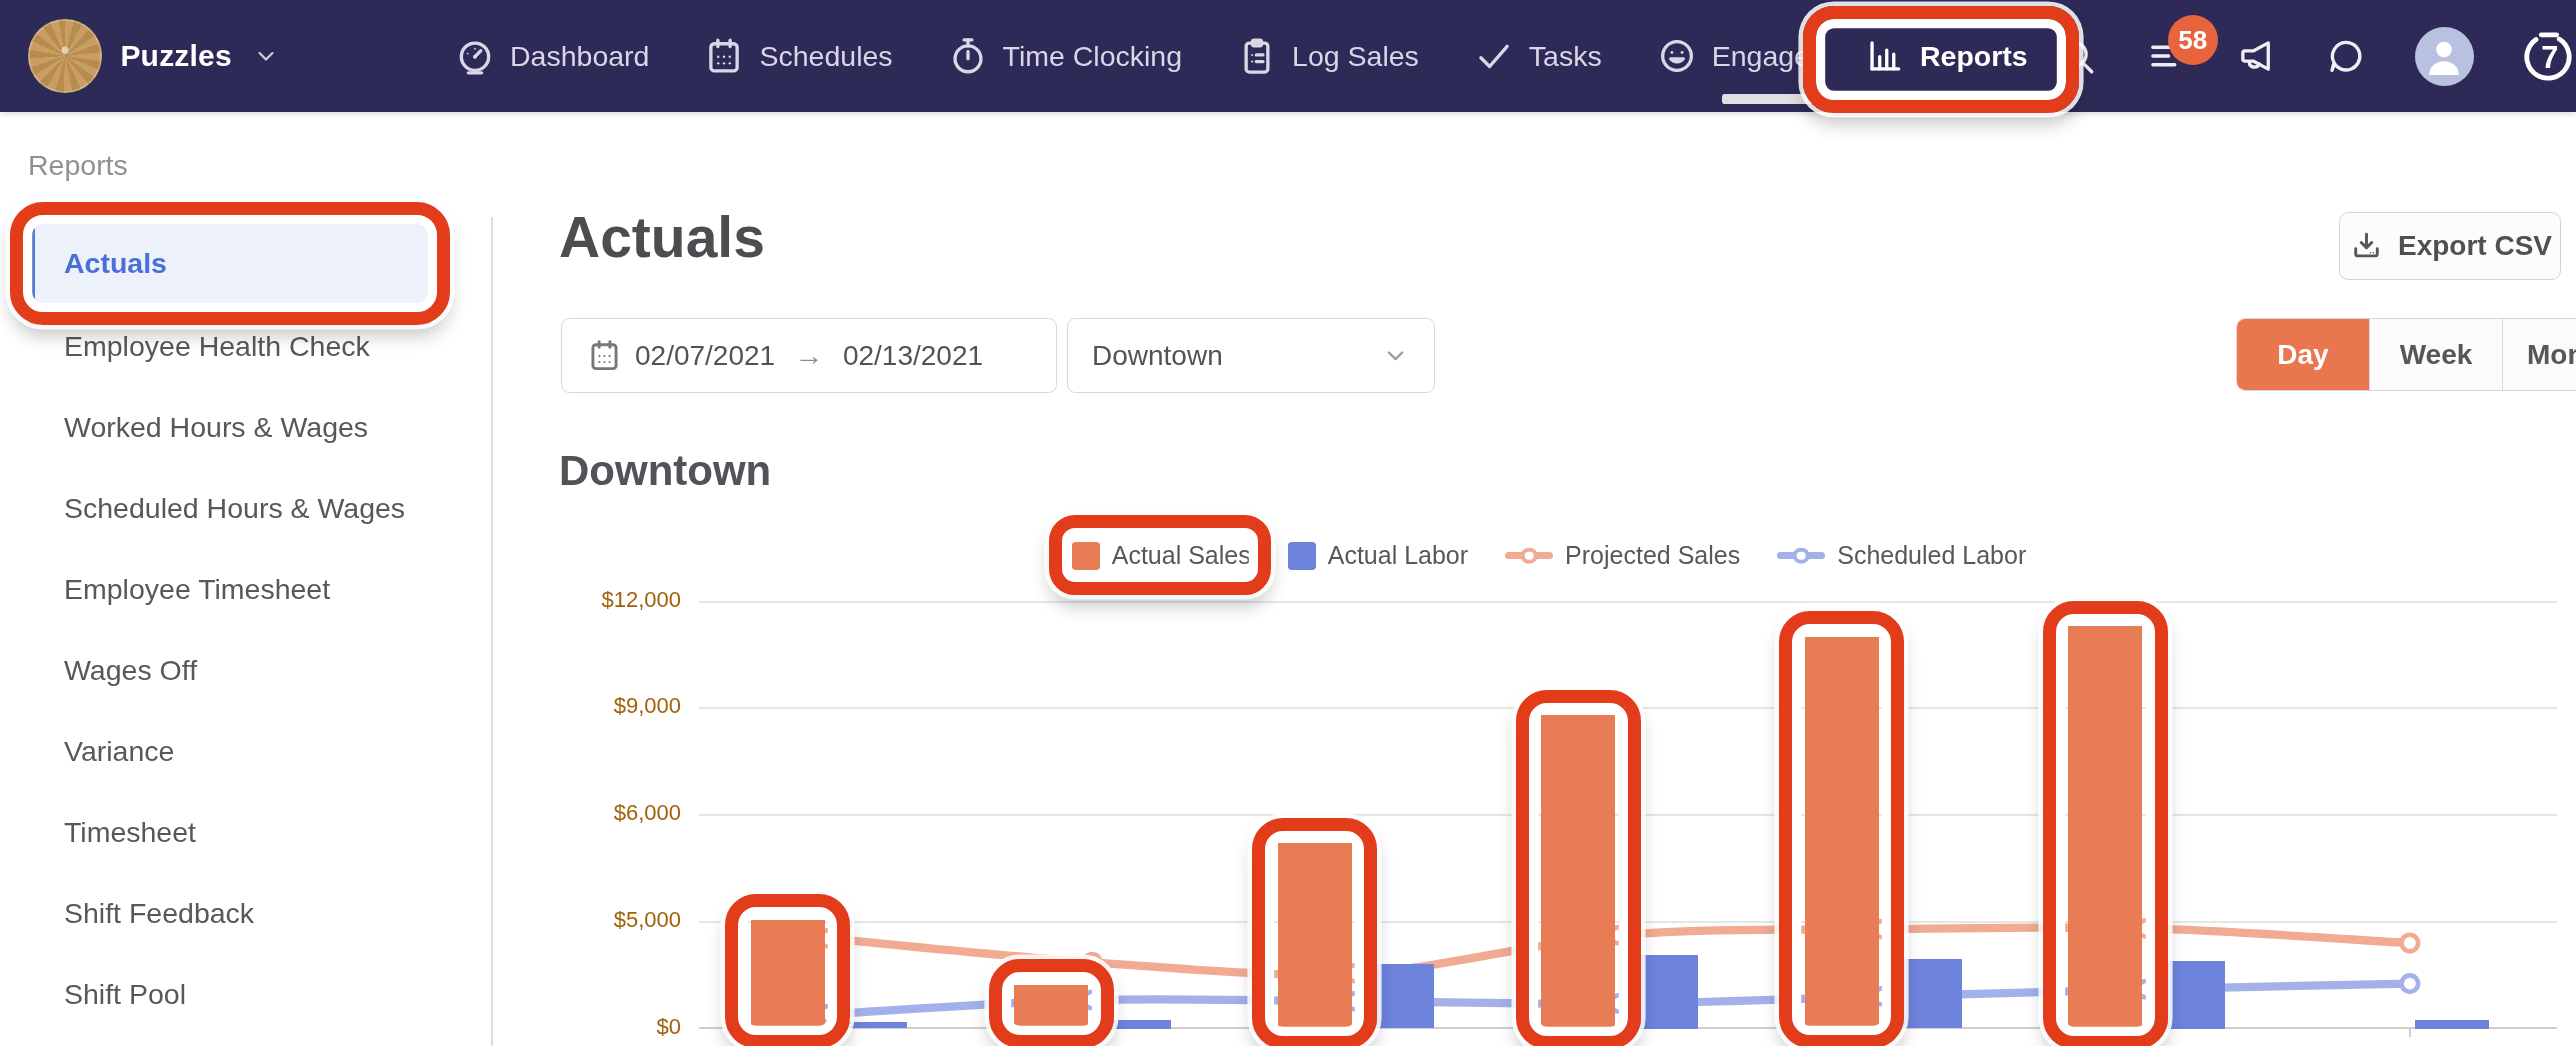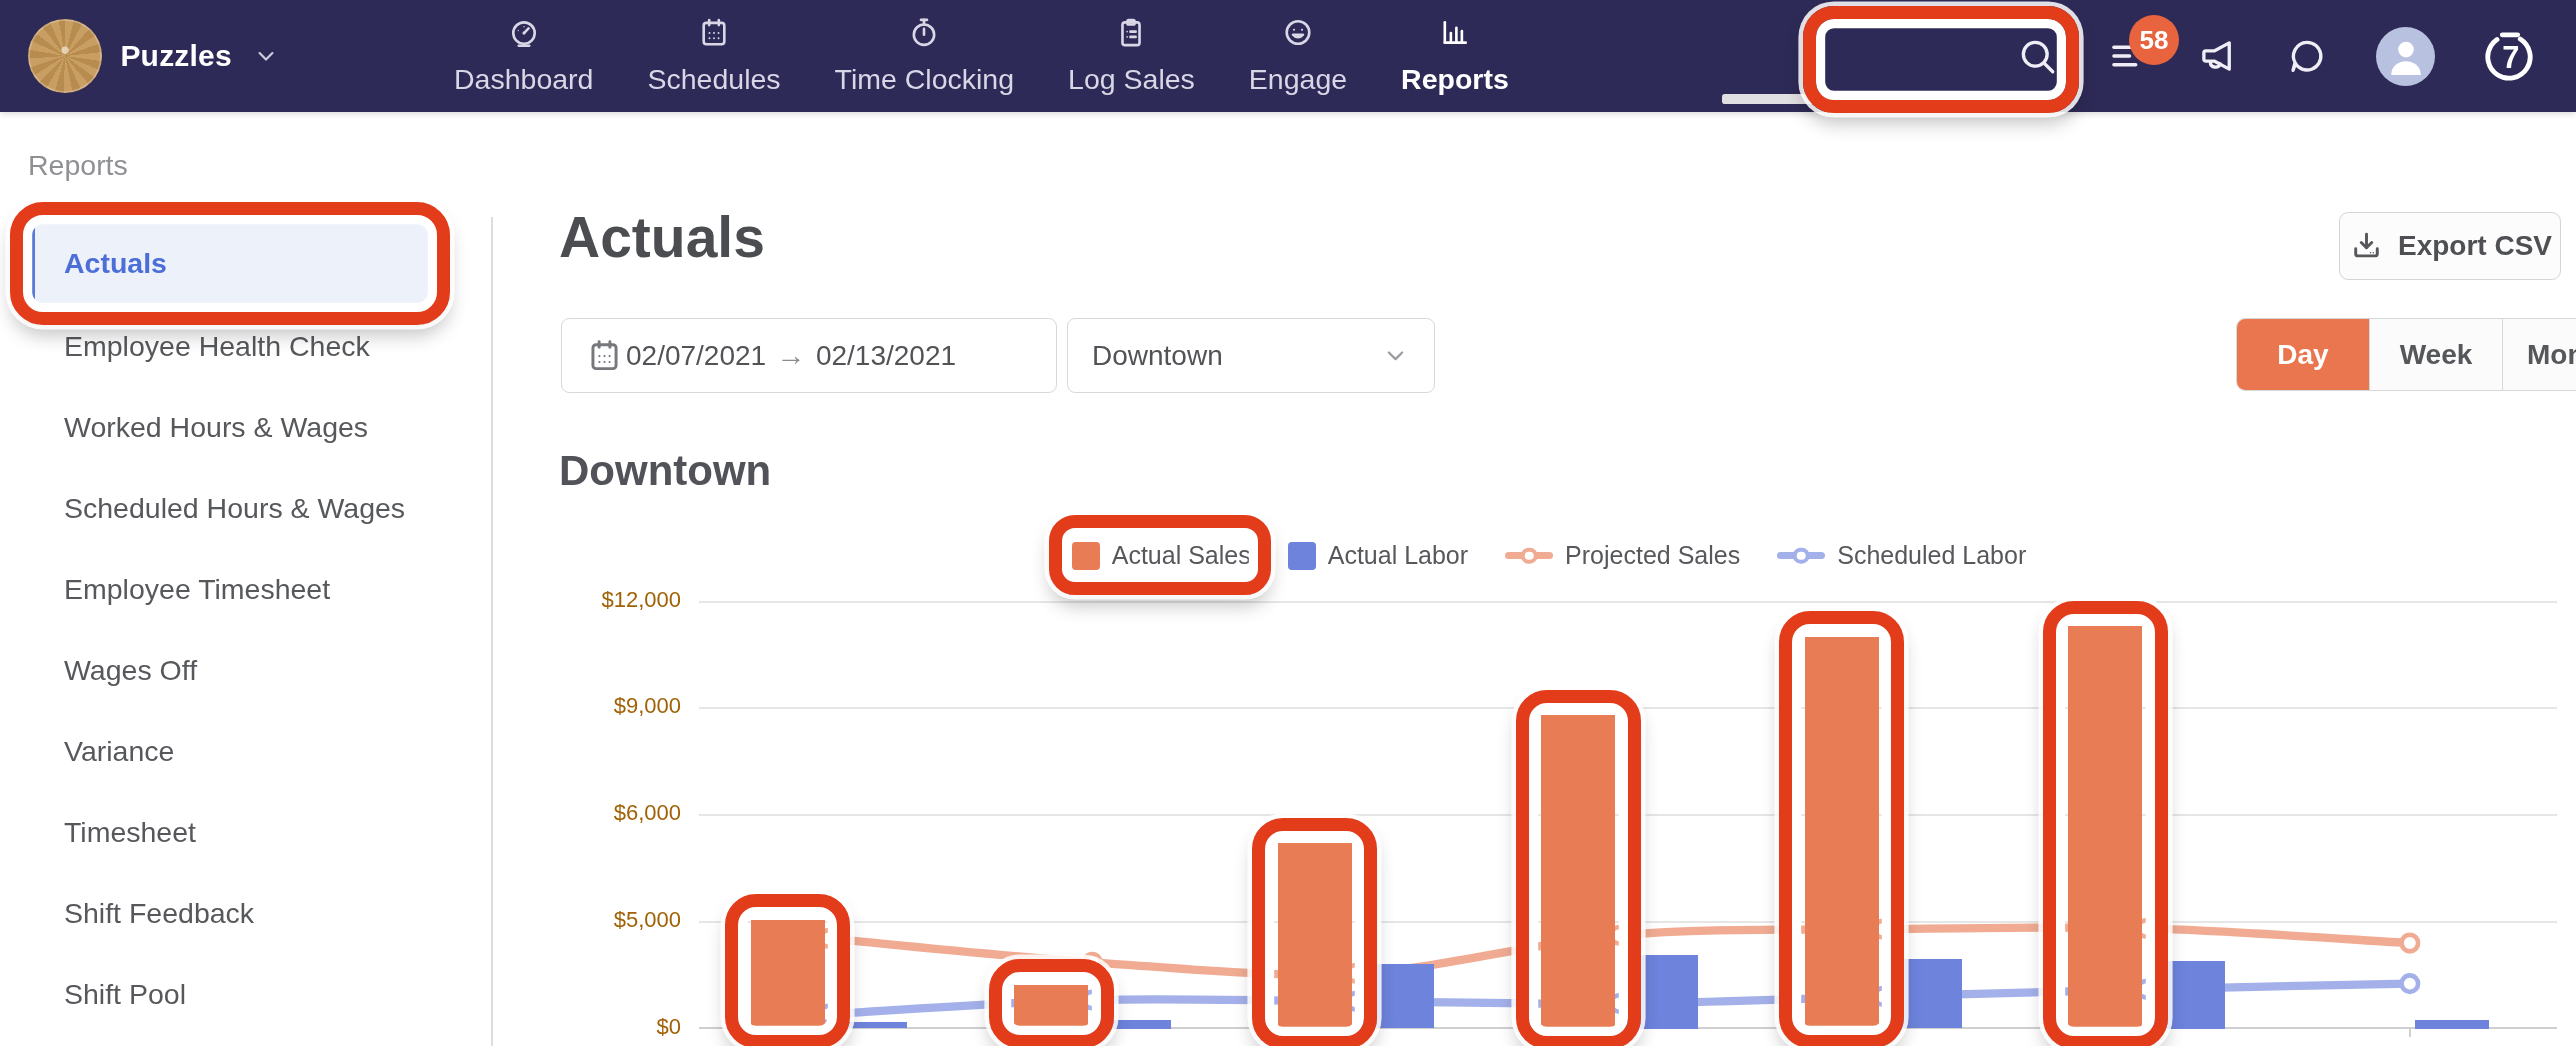--- a/index.html
+++ b/index.html
@@ -24,21 +24,21 @@
       repeating-conic-gradient(#c89e63 0 14deg, #b78c4e 14deg 28deg),
       #c29757;
     box-shadow:inset 0 0 0 1.8px rgba(255,255,255,.25);
   }
   .brand-name{color:#ffffff;font-size:30px;font-weight:600;letter-spacing:0.2px;}
   .brand-chevron{color:#cfcce0;width:28px;height:28px;margin-left:1.8px;}
   .nav-menu{display:flex;align-items:center;margin-left:147px;height:100%;}
   .nav-item{
     display:flex;align-items:center;gap:14px;height:100%;
     padding:0 27px;color:#d9d6e6;font-size:28.5px;font-weight:500;
-    cursor:pointer;position:relative;white-space:nowrap;flex-direction:column;
+    cursor:pointer;position:relative;white-space:nowrap;
   }
   .nav-item .nicon{width:42px;height:42px;}
   .nav-item.active{color:#ffffff;font-weight:700;}
   .nav-underline{
     position:absolute;left:1722px;top:94px;width:213px;height:10px;
     background:#e0e0e3;border-radius:2.8px;z-index:11;
   }
   .nav-right{display:flex;align-items:center;gap:48px;margin-left:auto;padding-right:13px;}
   .nav-right .ricon{width:42px;height:42px;color:#efeef6;cursor:pointer;position:relative;}
   .icon-wrap{position:relative;display:flex;align-items:center;}
@@ -72,21 +72,21 @@
   .btn-export{
     position:absolute;left:2339px;top:212px;width:222px;height:68px;
     background:#fcfcfc;border:1.8px solid #d2d4d6;border-radius:9.2px;
     display:flex;align-items:center;justify-content:center;gap:13px;
     font-size:28px;font-weight:600;color:#4e5054;cursor:pointer;box-sizing:border-box;
   }
   .btn-export svg{width:37px;height:37px;color:#55575b;}
   .date-range{
     position:absolute;left:561px;top:318px;width:496px;height:75px;
     border:1.8px solid #d5d7d9;border-radius:8.3px;box-sizing:border-box;background:#fff;
-    display:flex;align-items:center;gap:3px;padding:0 24px;cursor:pointer;
+    display:flex;align-items:center;gap:12px;padding:0 24px;cursor:pointer;
   }
   .date-range svg{width:37px;height:37px;color:#76787c;flex:none;}
   .date-txt{font-size:28px;color:#515356;}
   .date-arrow{font-size:29px;color:#8a8c90;margin:0 7.4px;}
   .select-ctl{
     position:absolute;left:1067px;top:318px;width:368px;height:75px;
     border:1.8px solid #d5d7d9;border-radius:8.3px;box-sizing:border-box;background:#fff;
     display:flex;align-items:center;justify-content:space-between;padding:0 24px;cursor:pointer;
   }
   .select-txt{font-size:28px;color:#515356;}
@@ -181,20 +181,26 @@
       <div class="nav-item">
         <svg viewBox="0 0 24 24" class="stroke nicon">
           <rect x="5.8" y="4.6" width="12.4" height="16.6" rx="1.8"></rect>
           <rect x="9.4" y="3" width="5.2" height="3.2" rx="1"></rect>
           <circle cx="9.2" cy="11.4" r="0.6" fill="currentColor" stroke="none"></circle>
           <line x1="11.6" y1="11.4" x2="15.4" y2="11.4"></line>
           <circle cx="9.2" cy="15.2" r="0.6" fill="currentColor" stroke="none"></circle>
           <line x1="11.6" y1="15.2" x2="15.4" y2="15.2"></line>
         </svg>
         <span>Log Sales</span>
+      </div>
+      <div class="nav-item">
+        <svg viewBox="0 0 24 24" class="stroke nicon">
+          <polyline points="4.5,13 9.5,18 19.5,6.5"></polyline>
+        </svg>
+        <span>Tasks</span>
       </div>
       <div class="nav-item">
         <svg viewBox="0 0 24 24" class="stroke nicon">
           <circle cx="12" cy="12" r="8.2"></circle>
           <circle cx="9.1" cy="10" r="0.8" fill="currentColor" stroke="none"></circle>
           <circle cx="14.9" cy="10" r="0.8" fill="currentColor" stroke="none"></circle>
           <path d="M8.4,13.6a4.6,4.6 0 0 0 7.2,0z"></path>
         </svg>
         <span>Engage</span>
       </div>

